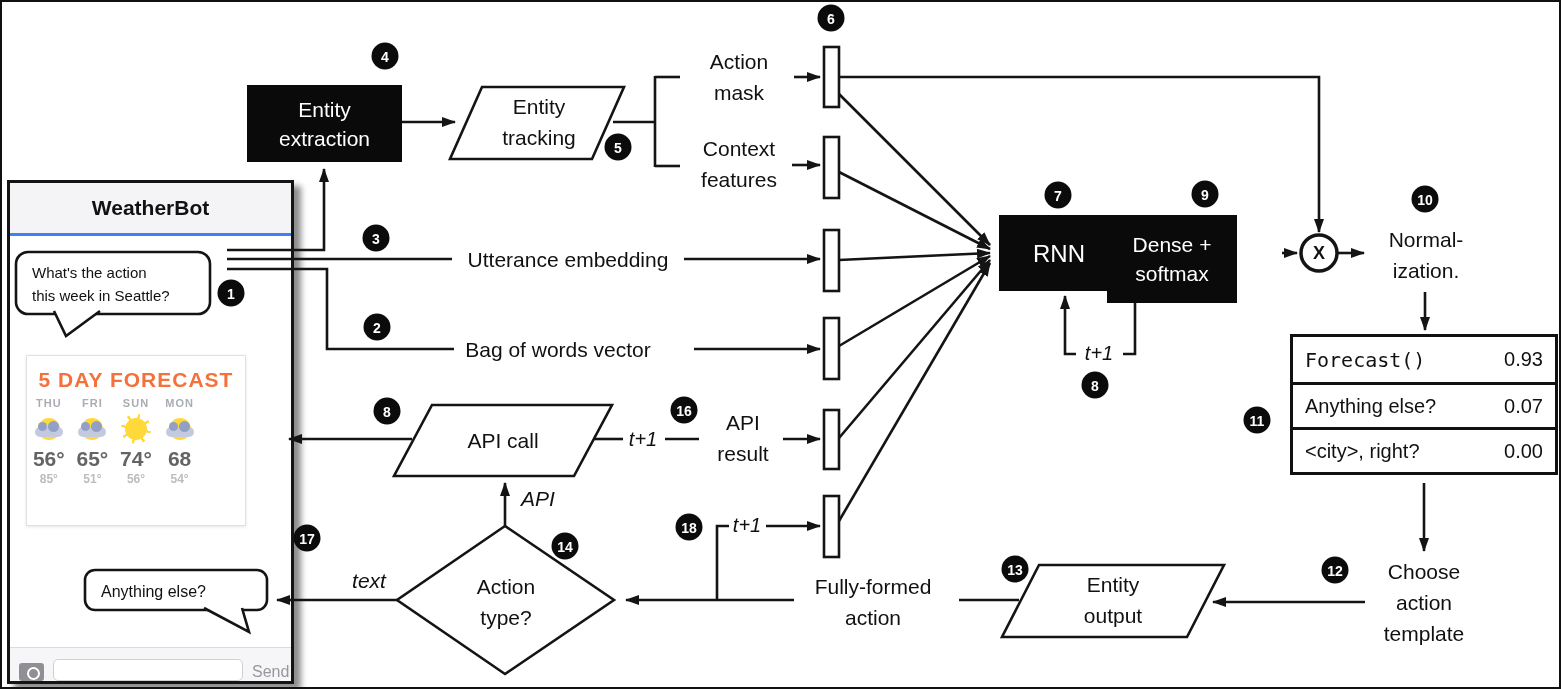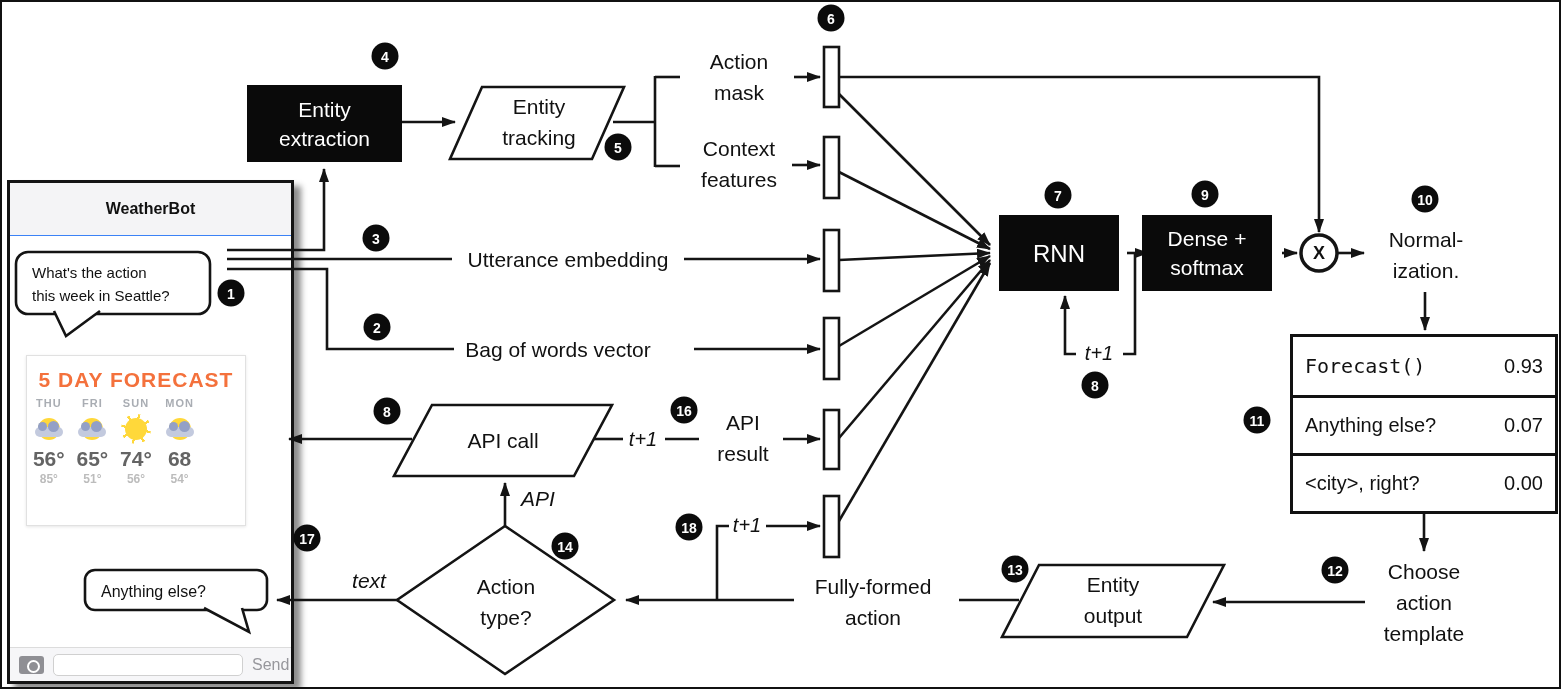--- a/index.html
+++ b/index.html
@@ -5,41 +5,41 @@
   *{margin:0;padding:0;box-sizing:border-box}
   html,body{background:#fff}
   body{font-family:"Liberation Sans",sans-serif;color:#111}
   #stage{position:relative;width:1561px;height:689px;background:#fff;border:2px solid #111;overflow:hidden}
 
   svg.wires{position:absolute;left:0;top:0;width:1561px;height:689px}
 
   
   .chatwin{position:absolute;left:5px;top:178px;width:287px;height:504px;background:#fff;
            border:3px solid #141414;box-shadow:7px 6px 6px rgba(0,0,0,.45)}
-  .chat-header{height:53px;background:#f4f4f6;border-bottom:1px solid #3b82f6;
-               display:flex;align-items:center;justify-content:center;font-weight:bold;font-size:16px}
+  .chat-header{height:53px;background:#f4f4f6;border-bottom:3px solid #3b82f6;
+               display:flex;align-items:center;justify-content:center;font-weight:bold;font-size:21px}
   .fcard{position:absolute;left:16px;top:172px;width:220px;height:171px;background:#fff;
          border:1px solid #e1e1e1;box-shadow:0 1px 3px rgba(0,0,0,.10)}
   .ftitle{text-align:center;margin-top:12px;color:#f4713c;font-weight:bold;font-size:21px;letter-spacing:1px;white-space:nowrap}
   .fcols{display:flex;justify-content:flex-start;margin-top:5px}
   .fcol{display:flex;flex-direction:column;align-items:center;width:20%}
   .fday{font-size:11px;color:#a9adb3;font-weight:bold;letter-spacing:1px}
   .wicon{position:relative;width:40px;height:30px;margin:5px 0 3px}
   .rays{position:absolute;left:5px;top:0;width:30px;height:30px;border-radius:50%;display:none;
         background:repeating-conic-gradient(from 7deg,#ffd83a 0 11deg,transparent 11deg 45deg)}
   .sun{position:absolute;left:9px;top:4px;width:22px;height:22px;border-radius:50%;background:#ffd83a}
   .cloud{position:absolute;left:6px;top:13px;width:28px;height:10px;background:#c3cade;border-radius:6px;display:none}
   .cloud::before{content:"";position:absolute;left:3px;top:-5px;width:9px;height:9px;background:#93a0c6;border-radius:50%}
   .cloud::after{content:"";position:absolute;left:13px;top:-6px;width:11px;height:11px;background:#93a0c6;border-radius:50%}
   .sunny .rays{display:block}
   .partly-cloudy .cloud{display:block}
   .fhigh{font-size:21px;font-weight:bold;color:#646464;white-space:nowrap}
   .flow{font-size:12px;color:#bcbcbc;font-weight:bold;margin-top:1px}
   .chat-footer{position:absolute;left:0;bottom:0;width:100%;height:34px;background:#f6f6f8;
-               border-top:1px solid #dcdcdc;display:flex;align-items:center;padding:0 9px;gap:9px}
+               border-top:1px solid #dcdcdc;display:flex;align-items:flex-end;padding:0 9px;gap:9px}
   .cam{width:25px;height:18px;background:#8f8f94;border-radius:3px;position:relative;flex:0 0 auto}
   .cam::before{content:"";position:absolute;left:8px;top:4px;width:9px;height:9px;border:2px solid #fff;border-radius:50%}
   .msg-input{flex:1;height:22px;border:1px solid #d0d0d0;border-radius:5px;background:#fff;font-size:13px;padding:0 6px;outline:none}
   .send{color:#97979c;font-size:16px}
 
   
   .lbl{position:absolute;transform:translate(-50%,-50%);text-align:center;font-size:21px;
        line-height:31px;white-space:nowrap}
   .sm{font-size:20px}
   .it{font-style:italic}
@@ -48,21 +48,21 @@
   .xlbl{position:absolute;transform:translate(-50%,-50%);font-weight:bold;font-size:18px}
   .bubtxt{position:absolute;font-size:15px;line-height:23px}
 
   
   .badge{position:absolute;transform:translate(-50%,-50%);width:27px;height:27px;border-radius:50%;
          background:#0b0b0b;color:#fff;font-weight:bold;font-size:14px;
          display:flex;align-items:center;justify-content:center}
 
   
   .atable{position:absolute;left:1288px;top:332px;width:268px;border:3px solid #111;background:#fff}
-  .arow{display:flex;justify-content:space-between;align-items:center;height:58px;padding:0 12px;
+  .arow{display:flex;justify-content:space-between;align-items:center;height:45px;padding:0 12px;
         border-top:3px solid #111;font-size:20px}
   .arow:first-child{border-top:none}
   .mono{font-family:"DejaVu Sans Mono","Liberation Mono",monospace;font-size:20px}
 </style>
 </head>
 <body>
 
 <div id="stage">
 
   <div class="chatwin">
@@ -194,21 +194,21 @@
     </g>
   </svg>
 
   <div class="blackbox" style="left:245px;top:83px;width:155px;height:77px">
     <div>Entity</div>
     <div>extraction</div>
   </div>
   <div class="blackbox" style="left:997px;top:213px;width:120px;height:76px;font-size:24px">
     <div>RNN</div>
   </div>
-  <div class="blackbox" style="left:1140px;top:213px;width:130px;height:76px">
+  <div class="blackbox" style="left:1105px;top:213px;width:130px;height:88px">
     <div>Dense +</div>
     <div>softmax</div>
   </div>
 
   <div class="bubtxt" style="left:30px;top:259px">
     <div>What's the action</div>
     <div>this week in Seattle?</div>
   </div>
   <div class="bubtxt" style="left:99px;top:578px;font-size:16px">Anything else?</div>
 

